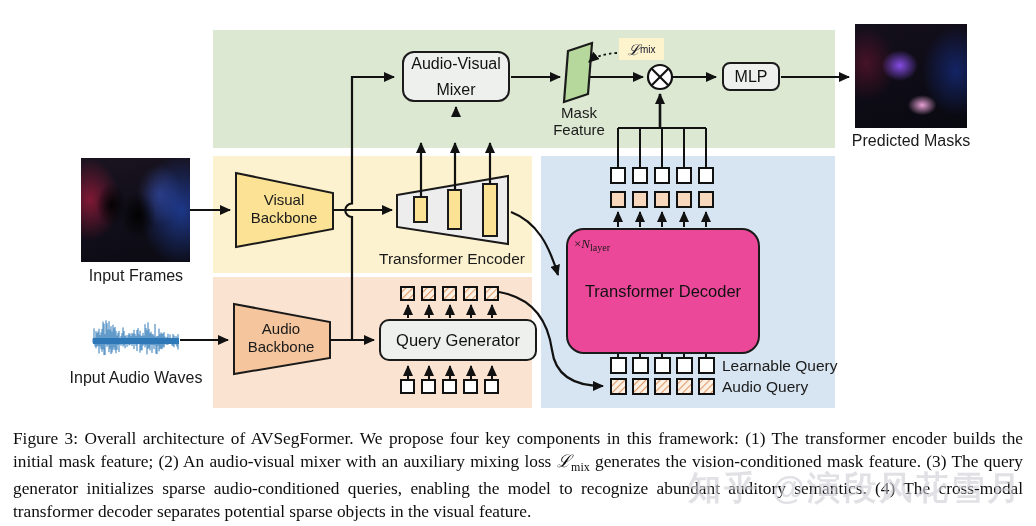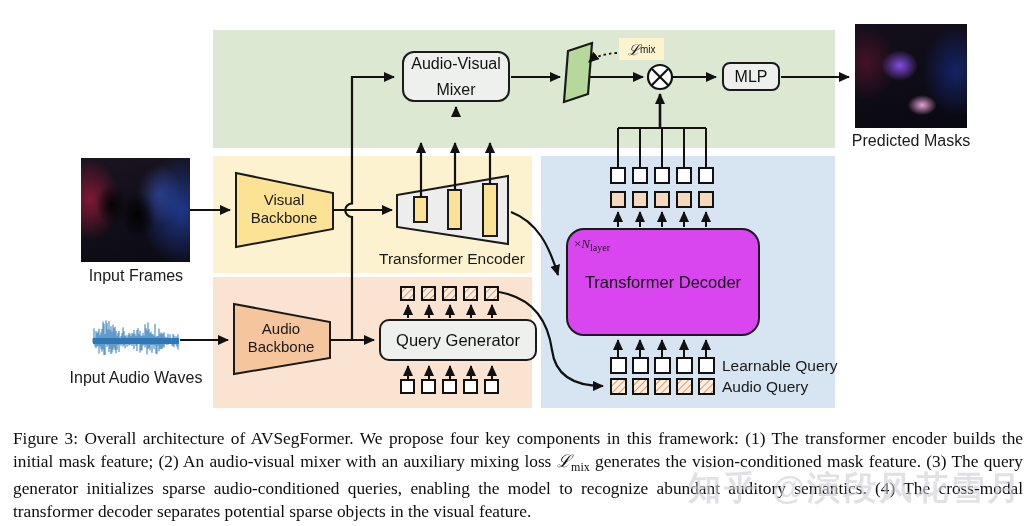--- a/index.html
+++ b/index.html
@@ -197,33 +197,35 @@
   <div class="boxnode" style="left:402px;top:51px;width:108px;height:51px;border-radius:12px;font-size:16px;line-height:26px;">
     <span style="white-space:pre-line;">Audio-Visual
 Mixer</span>
   </div>
   <div class="boxnode" style="left:722px;top:62px;width:58px;height:29px;border-radius:8px;font-size:16px;">
     <span>MLP</span>
   </div>
   <div class="boxnode" style="left:379px;top:319px;width:158px;height:42px;border-radius:10px;font-size:16.5px;">
     <span>Query Generator</span>
   </div>
-  <div class="boxnode" style="left:566px;top:228px;width:194px;height:108px;border-radius:18px;font-size:16.5px;background:#d946ef;">
+  <div class="boxnode" style="left:566px;top:228px;width:194px;height:126px;border-radius:18px;font-size:16.5px;background:#ec4899;">
     <span>Transformer Decoder</span>
   </div>
 
   <div id="nlayer">
     <span>×</span><span class="nvar">N</span><sub class="subscr">layer</sub>
   </div>
 
   <div id="lmix-box">
     <span>ℒ</span>
       <sub class="subscr" style="font-style:normal;font-family:'Liberation Sans',sans-serif;">mix</sub>
   </div>
 
+  <div class="lbl" style="left:541px;top:104px;width:76px;font-size:15px;line-height:17px;">Mask
+Feature</div>
   <div class="lbl" style="left:239px;top:191px;width:90px;font-size:15px;line-height:18px;">Visual
 Backbone</div>
   <div class="lbl" style="left:236px;top:320px;width:90px;font-size:15px;line-height:18px;">Audio
 Backbone</div>
   <div class="lbl" style="left:372px;top:250px;width:160px;font-size:15.5px;">Transformer Encoder</div>
   <div class="lbl" style="left:80px;top:267px;width:112px;font-size:16px;">Input Frames</div>
   <div class="lbl" style="left:66px;top:369px;width:140px;font-size:16px;">Input Audio Waves</div>
   <div class="lbl" style="left:845px;top:132px;width:132px;font-size:16px;">Predicted Masks</div>
   <div class="lbl" style="left:722px;top:357px;width:120px;font-size:15.5px;text-align:left;">Learnable Query</div>
   <div class="lbl" style="left:722px;top:378px;width:120px;font-size:15.5px;text-align:left;">Audio Query</div>

